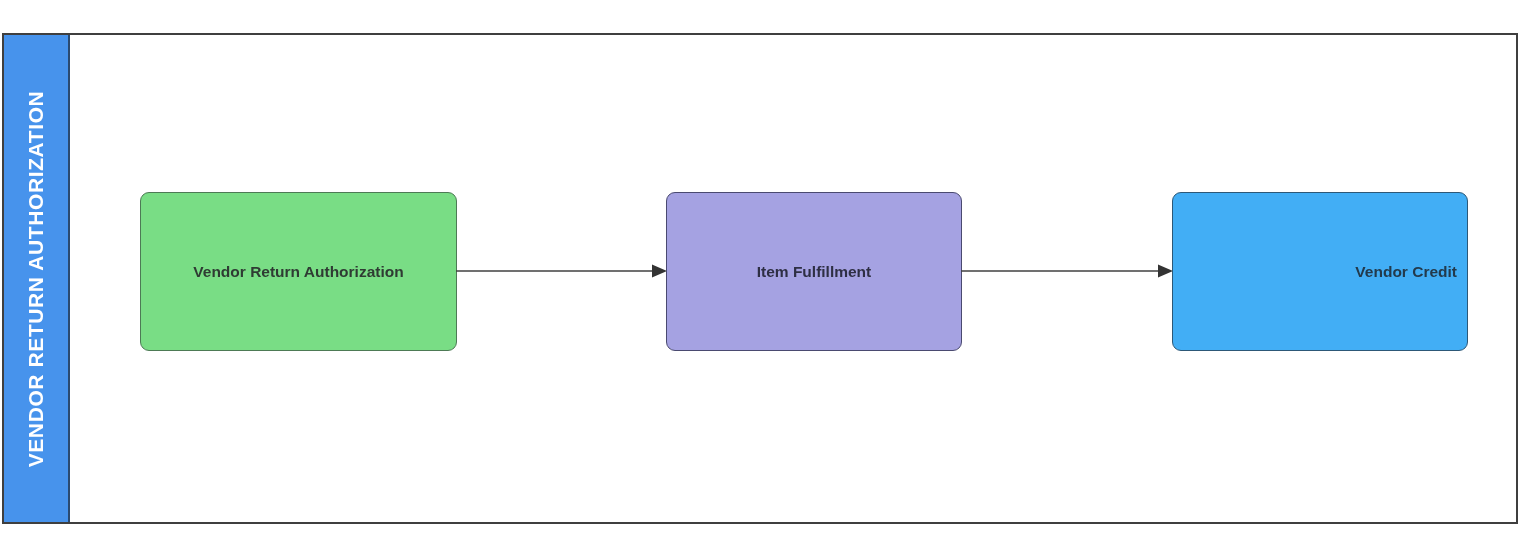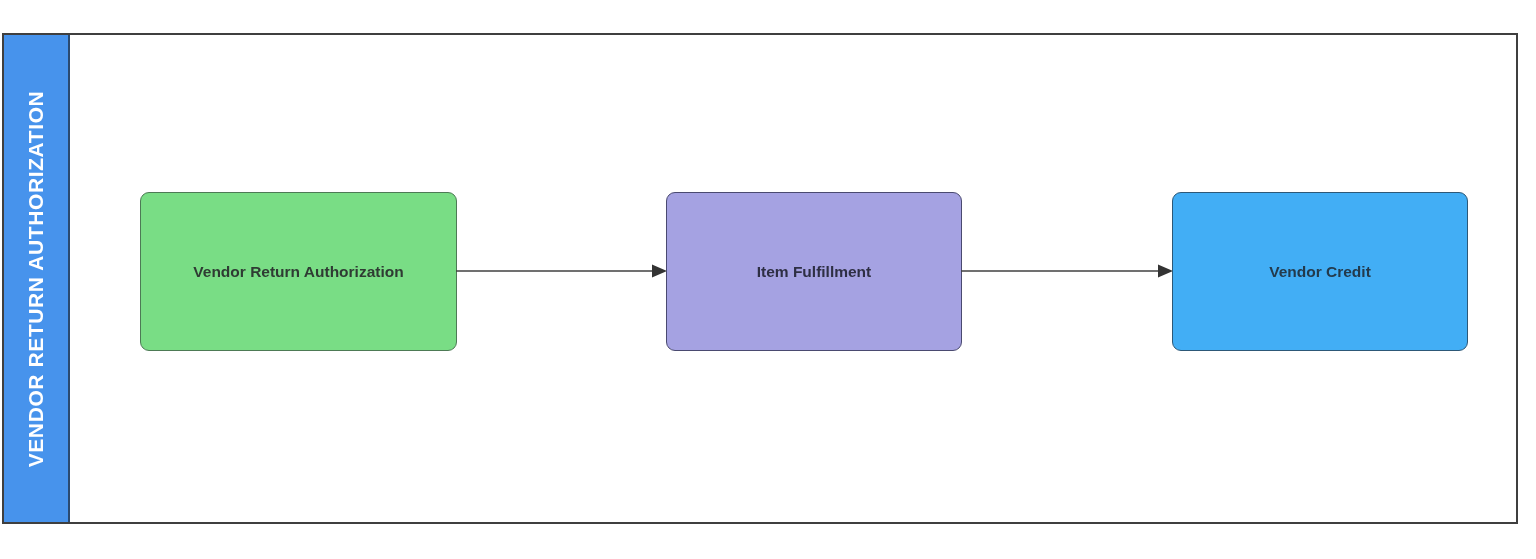--- a/index.html
+++ b/index.html
@@ -100,20 +100,21 @@
   }
 
   .node-blue {
     left: 1100px;
     top: 157px;
     width: 296px;
     height: 159px;
     background: #42aef5;
     border: 1.6px solid #2d5877;
     color: #233a4c;
+    justify-content: flex-end;
   }
 
   
   .connector {
     position: absolute;
     top: 228px;
     height: 16px;
     pointer-events: none;
   }
   .connector svg { display: block; }

